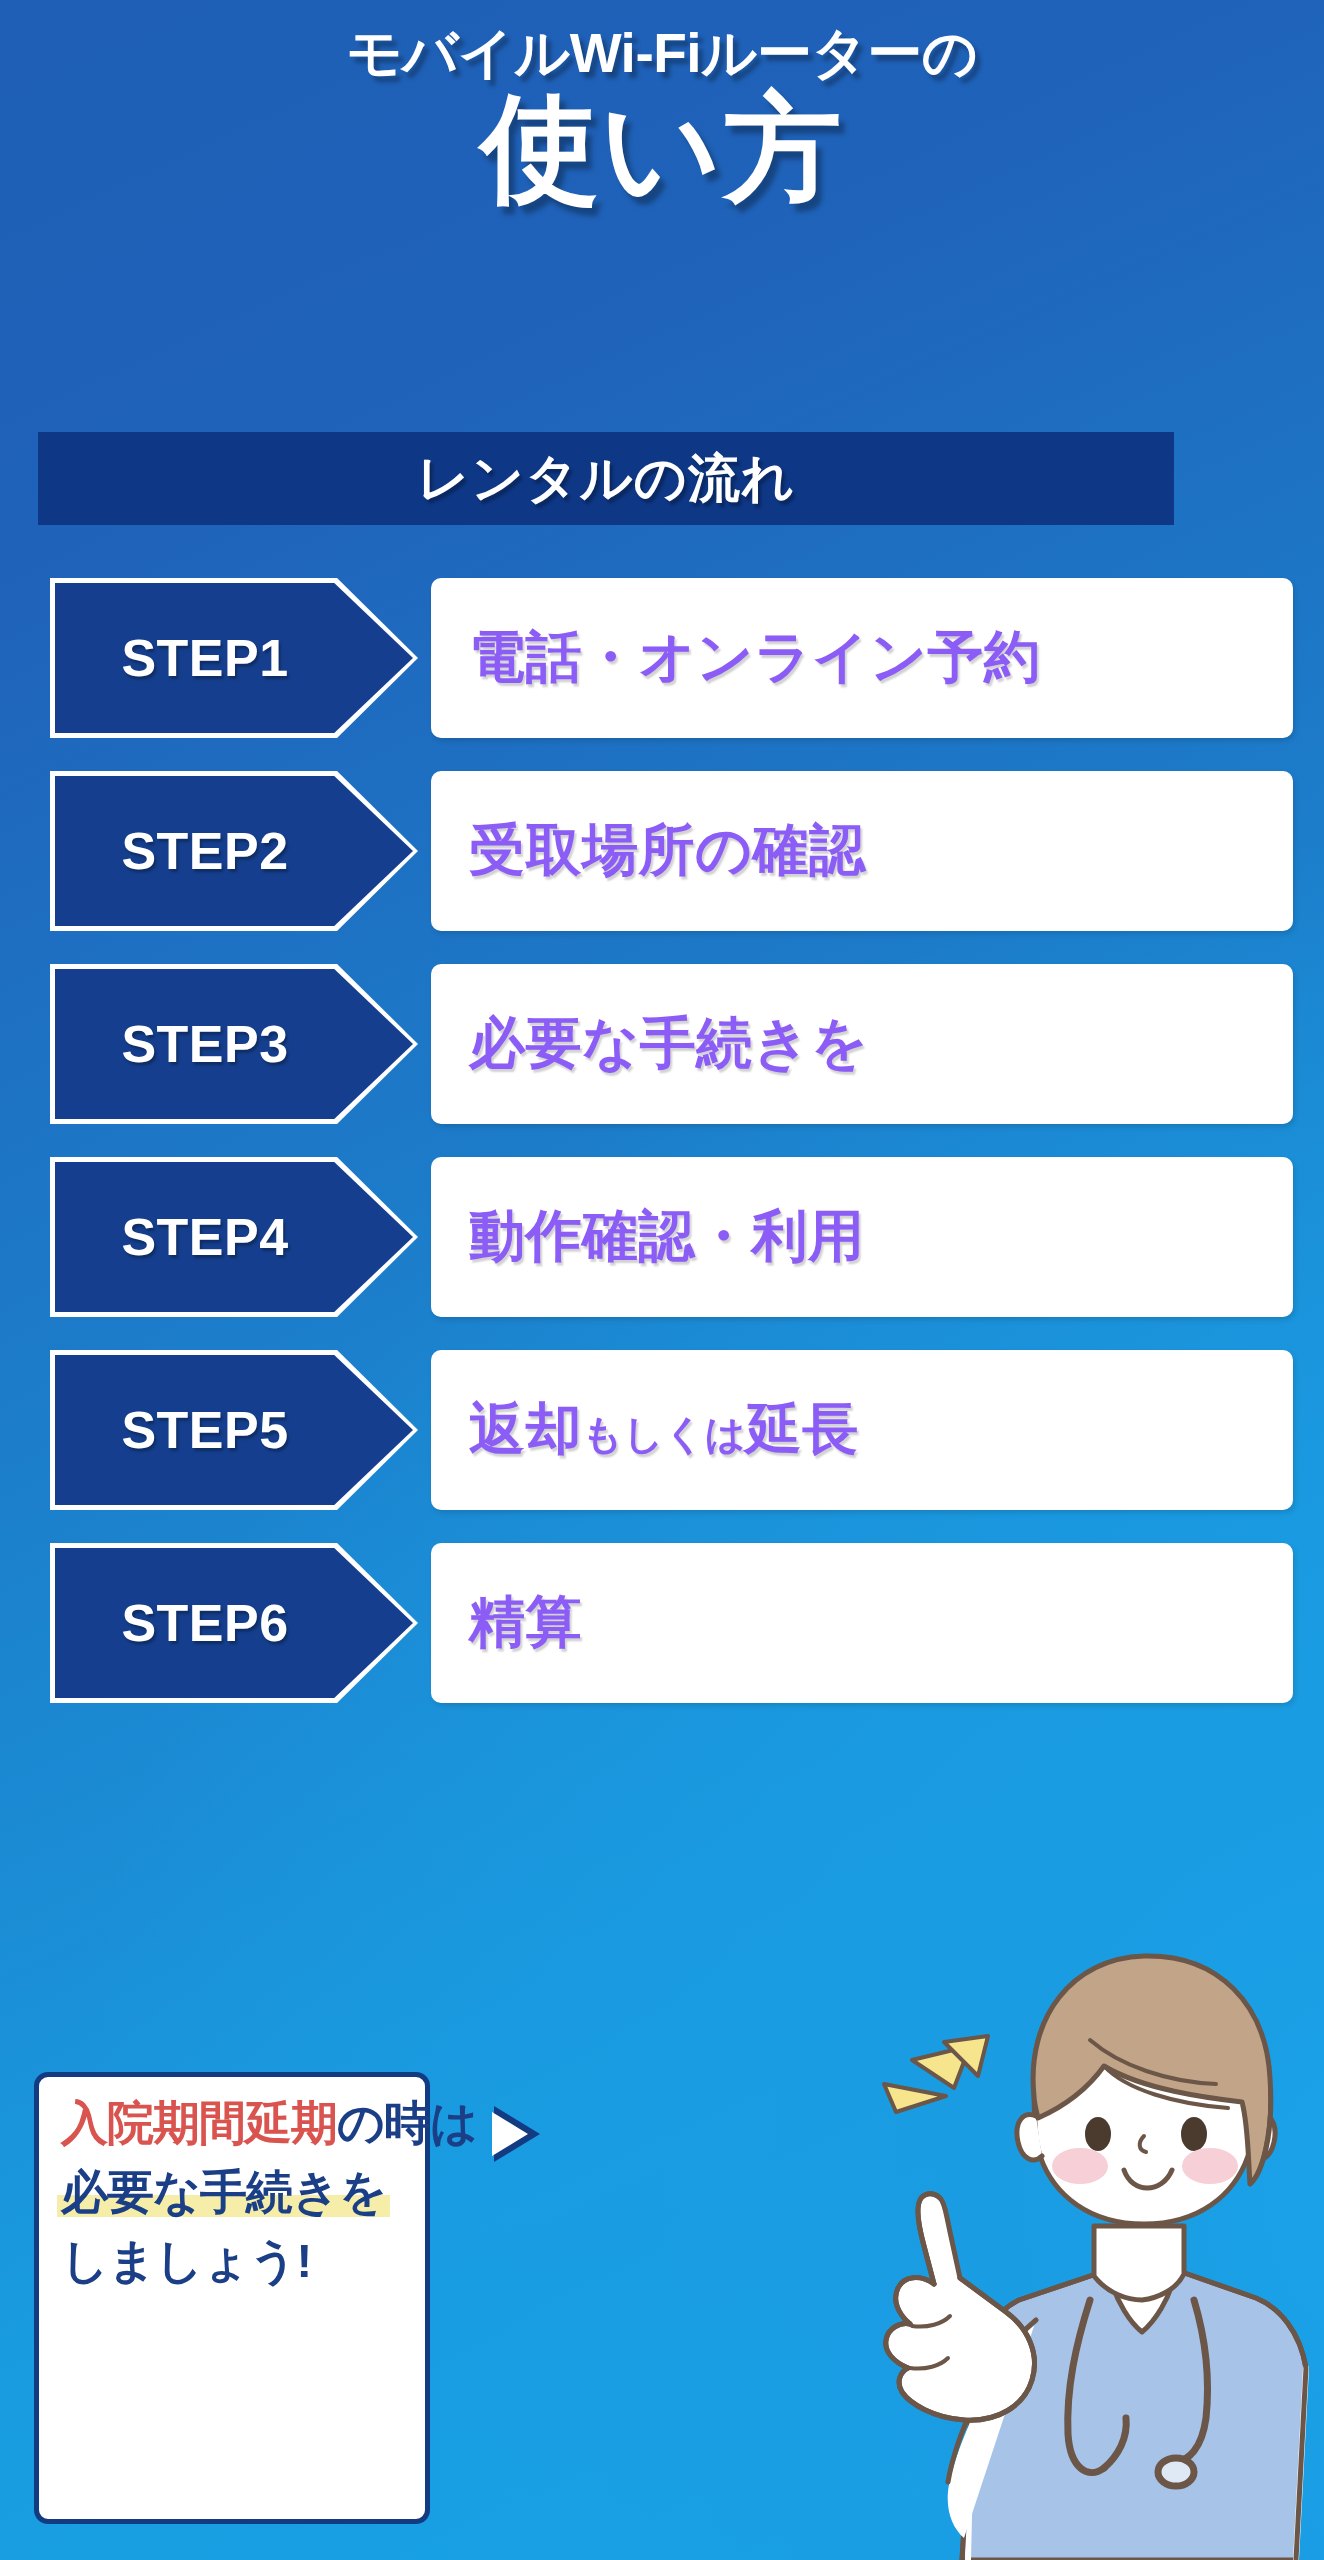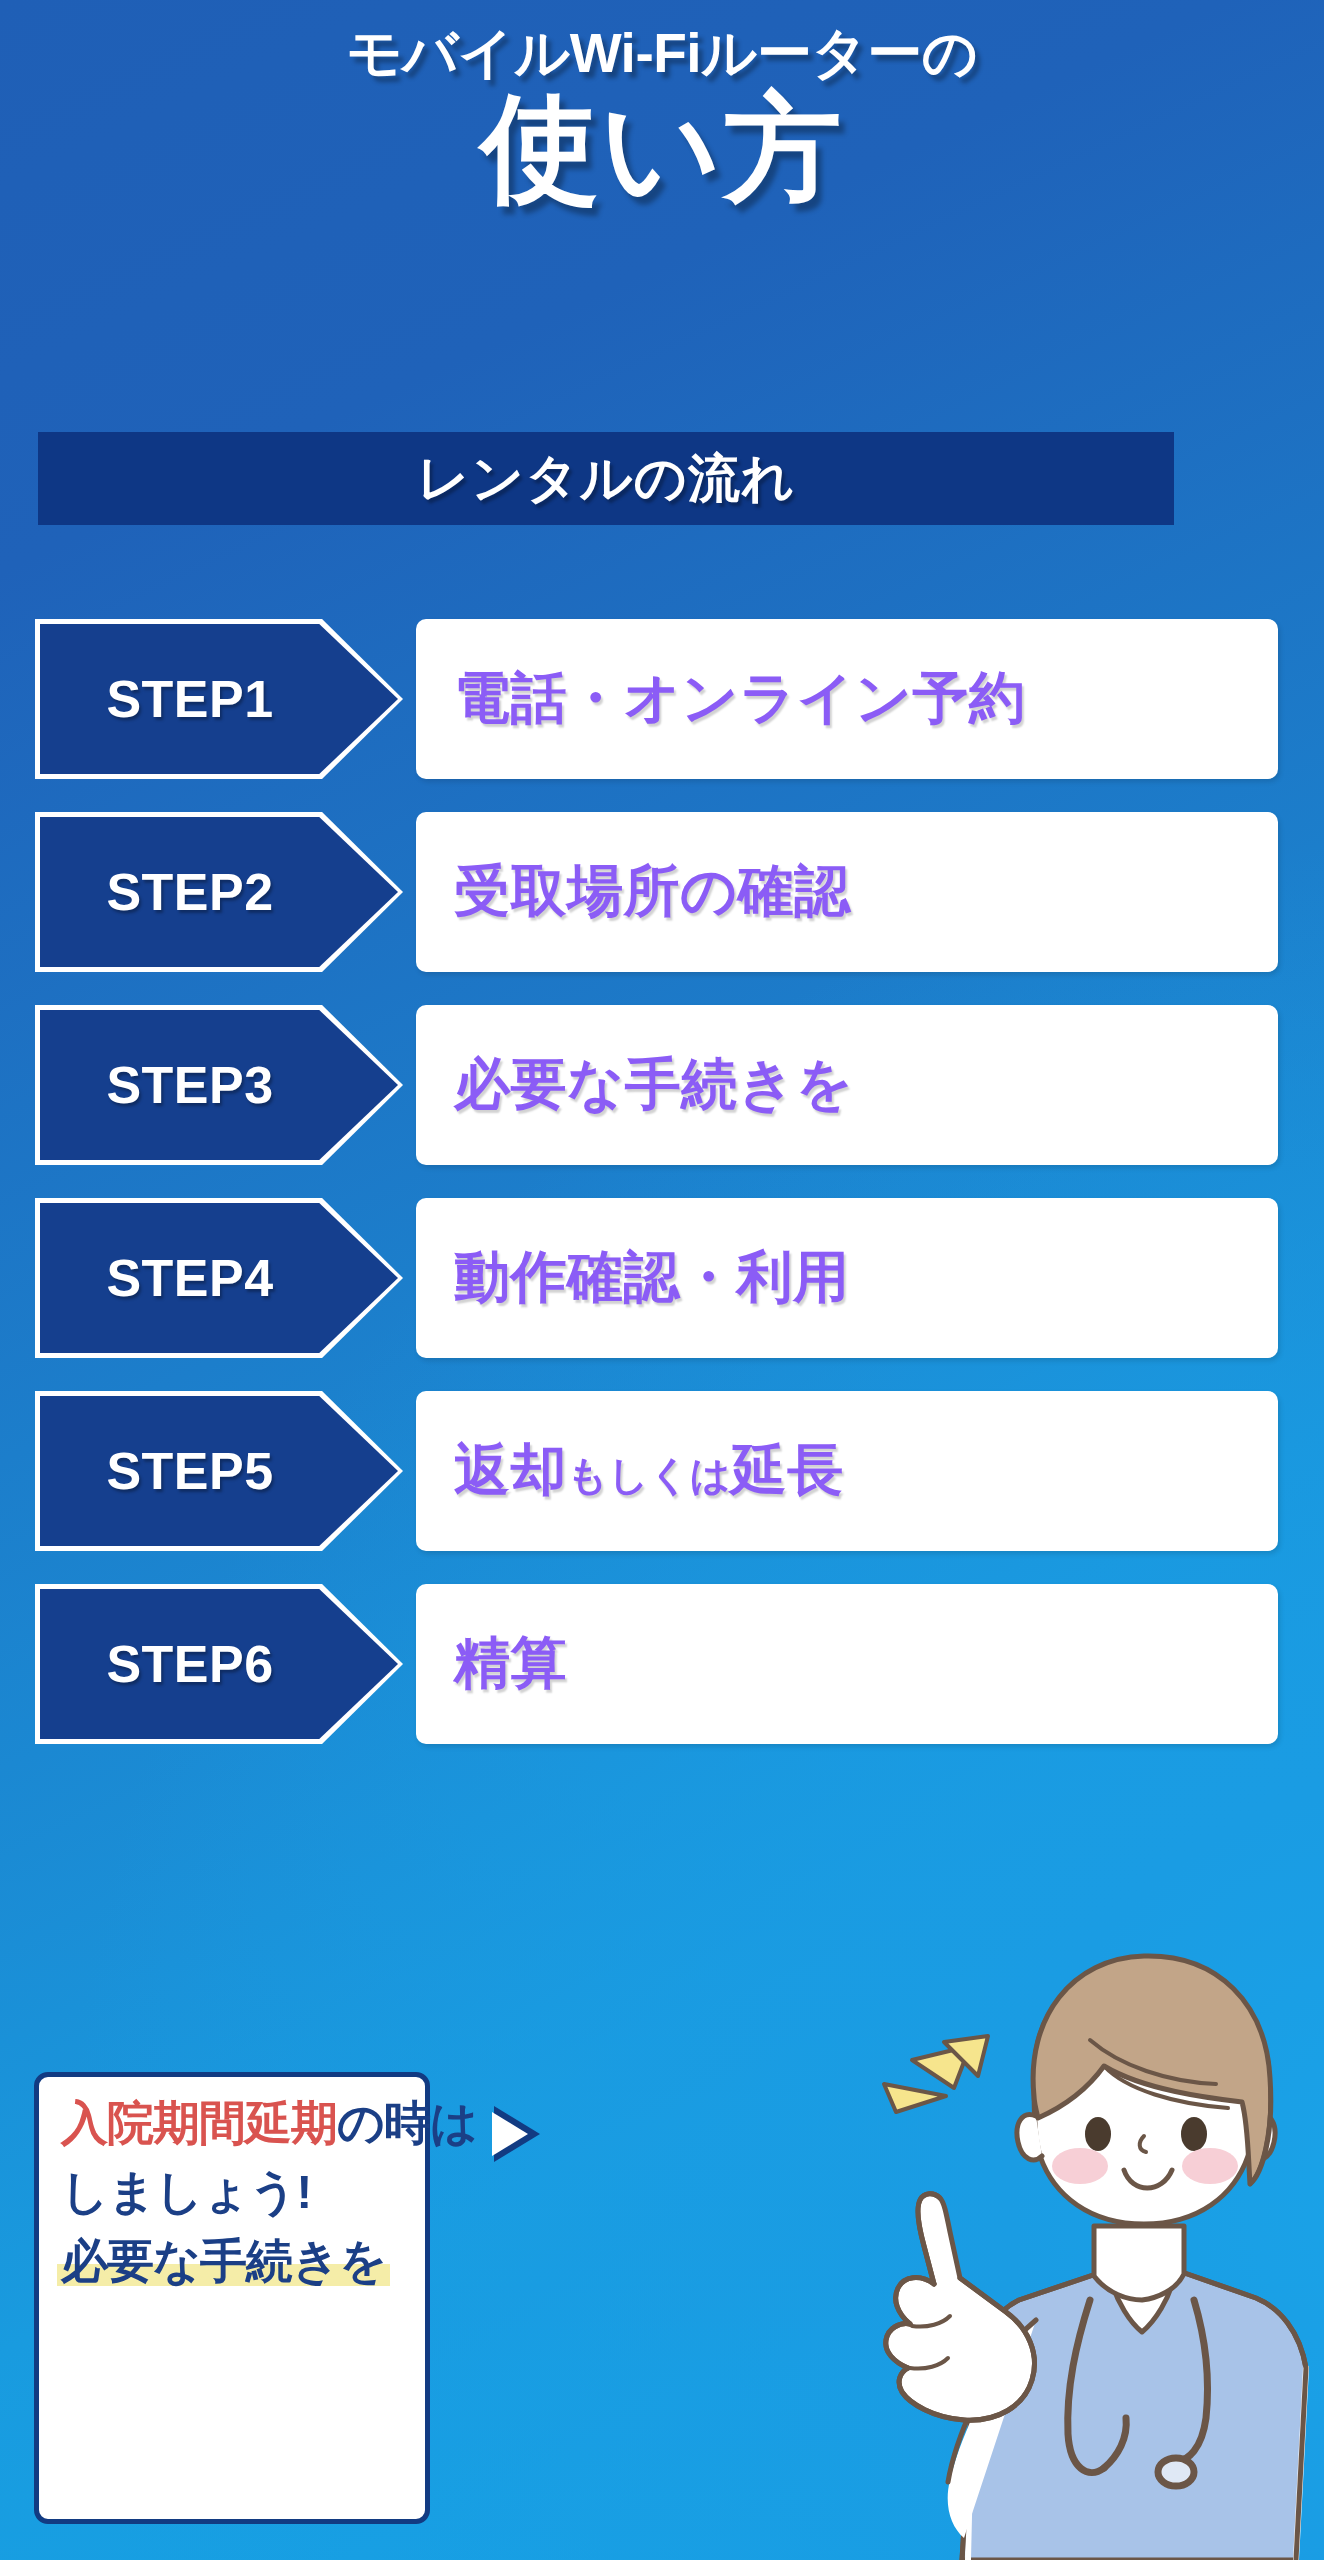--- a/index.html
+++ b/index.html
@@ -65,23 +65,22 @@
     font-size:52px;
     font-weight:bold;
     letter-spacing:1px;
     text-shadow:3px 4px 3px rgba(0,0,0,.28);
     white-space:nowrap;
   }
 
   
   .steps{
     position:absolute;
-    left:0; top:578px;
+    left:15px; top:578px;
     width:1148px;
-    margin-top:41px;
   }
   .step-row{
     position:relative;
     height:160px;
     margin-bottom:33px;
   }
   .step-arrow-inner{
     position:absolute;
     left:35px;
     top:0;
@@ -276,22 +275,22 @@
       <div class="step-label">STEP6</div>
       <div class="step-card">
         <span class="step-text">精算</span>
       </div>
     </div>
 
   </div>
 
   <div class="bubble">
     <div class="bubble-line red-part"><span class="red">入院期間延期</span><span>の時は</span></div>
+    <div class="bubble-line hl"><span class="hl-bg">必要な手続きを</span></div>
     <div class="bubble-line">しましょう!</div>
-    <div class="bubble-line hl"><span class="hl-bg">必要な手続きを</span></div>
   </div>
   <div class="bubble-tail"></div>
   <div class="bubble-tail-inner"></div>
 
   <div class="nurse">
     <svg viewBox="0 0 448 612" xmlns="http://www.w3.org/2000/svg">
       <g fill="none" stroke="#6b5647" stroke-width="5" stroke-linecap="round" stroke-linejoin="round">
 
         <g stroke-width="4">
           <polygon points="36,112 94,98 78,140" fill="#f6e58d"></polygon>

